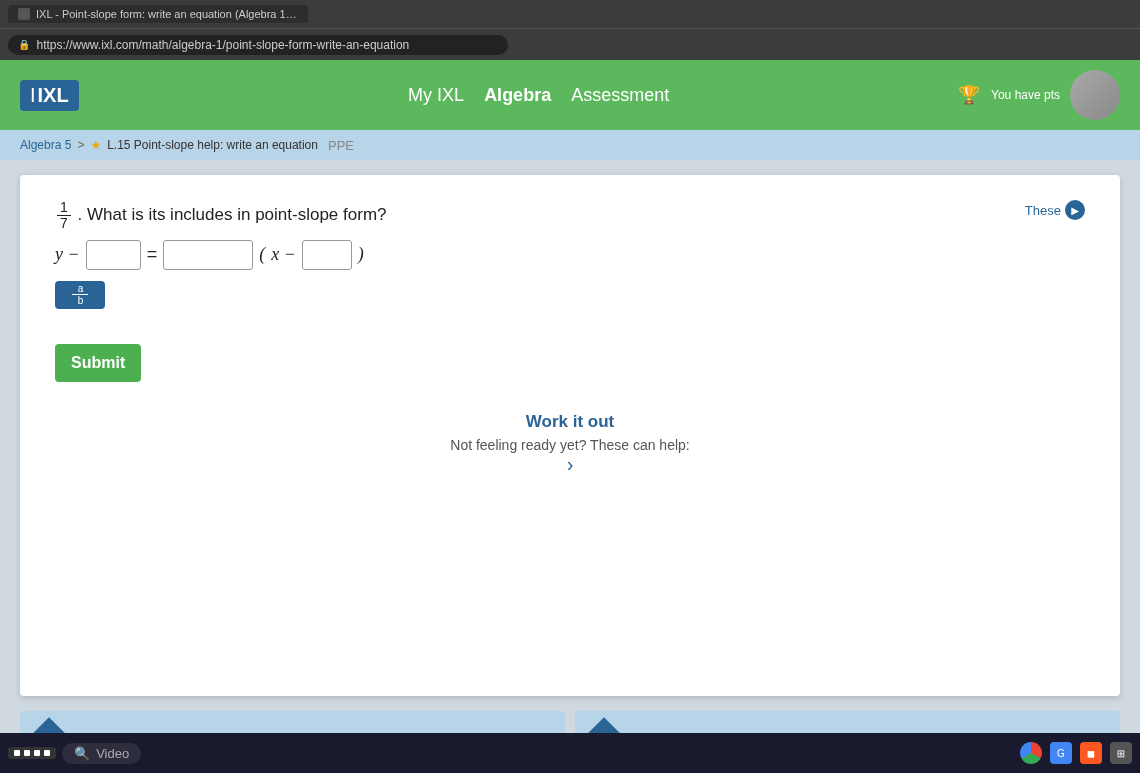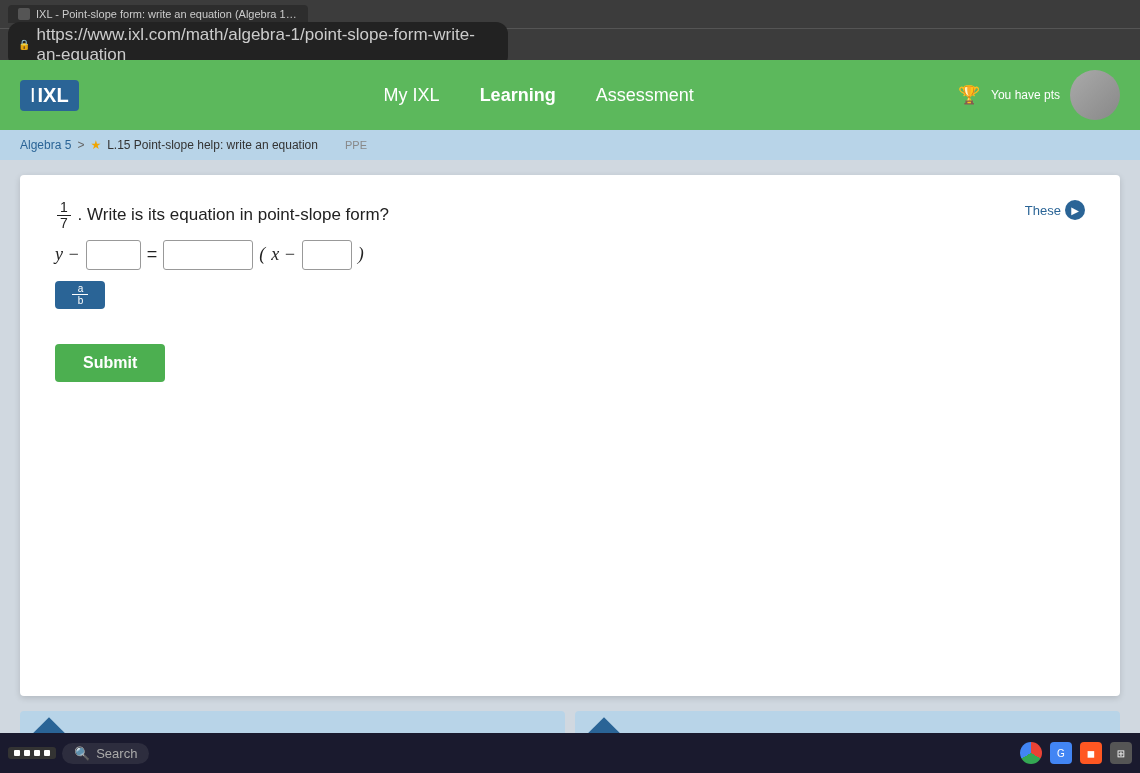--- a/index.html
+++ b/index.html
@@ -96,21 +96,21 @@
       gap: 2px;
       margin-right: 40px;
     }
     .ixl-logo .pipe {
       color: #fff;
       font-weight: normal;
     }
     .nav-links {
       display: flex;
       align-items: center;
-      gap: 40px;
+      gap: 20px;
       flex: 1;
       justify-content: center;
     }
     .nav-link {
       color: white;
       font-size: 18px;
       font-weight: 500;
       text-decoration: none;
       cursor: pointer;
     }
@@ -268,21 +268,21 @@
       font-size: 11px;
       letter-spacing: -1px;
     }
 
     
     .submit-btn {
       background: #4caf50;
       color: white;
       border: none;
       border-radius: 4px;
-      padding: 10px 28px;
+      padding: 10px 16px;
       font-size: 16px;
       font-weight: bold;
       cursor: pointer;
       margin-top: 20px;
     }
 
     
     .work-it-out {
       text-align: center;
       padding: 20px;
@@ -427,66 +427,66 @@
 <div class="browser-chrome">
   <div class="browser-title-bar">
     <div class="browser-tab">
       <div class="tab-icon"></div>
       <span style="white-space:nowrap;overflow:hidden;text-overflow:ellipsis;max-width:280px;font-size:11px;">IXL - Point-slope form: write an equation (Algebra 1 practice) - Google Chrome</span>
     </div>
   </div>
   <div class="address-bar">
     <div class="address-input">
       <span class="lock-icon">🔒</span>
-      <span style="font-size:17px;color:#ccc;">https://www.ixl.com/math/algebra-1/point-slope-form-write-an-equation</span>
+      <span style="font-size:12px;color:#ccc;">https://www.ixl.com/math/algebra-1/point-slope-form-write-an-equation</span>
     </div>
   </div>
 </div>
 
 <div class="ixl-app">
 
   <div class="top-nav">
     <div class="ixl-logo">
       <span class="pipe">I</span>
       <span>IXL</span>
     </div>
     <div class="nav-links">
       <span class="nav-link">My IXL</span>
-      <span class="nav-link active">Learning</span>
+      <span class="nav-link active">Algebra</span>
       <span class="nav-link">Assessment</span>
     </div>
     <div class="nav-right">
       <span class="trophy-icon">🏆</span>
       <span style="color:white;font-size:12px;">You have pts</span>
       <div class="avatar-placeholder"></div>
     </div>
   </div>
 
   <div class="breadcrumb-bar">
     <a class="breadcrumb-link">Algebra 5</a>
     <span class="breadcrumb-sep"> &gt; </span>
     <span class="breadcrumb-star">★</span>
     <span>L.15 Point-slope help: write an equation</span>
-    <span style="color:#888;font-size:11px;margin-left:21px;">PPE</span>
+    <span style="color:#888;font-size:13px;margin-left:4px;">PPE</span>
   </div>
 
   <div class="main-content">
     <div class="content-card">
 
       <div class="video-link">
         <span>These</span>
         <div class="video-circle">▶</div>
       </div>
 
       <p class="question-text">
         <span class="fraction-inline">
           <span class="num">1</span>
           <span class="den">7</span>
         </span>
-        <span>. Write is its equation in point-slope form?</span>
+        <span>. What is its includes in point-slope form?</span>
       </p>
 
 
       <div class="equation-area">
         <div class="equation-row">
           <span style="font-size:18px;font-family:'Times New Roman',serif;font-style:italic;">y −</span>
           <input type="text" class="math-input" value="" style="">
           <span style="font-size:18px;">=</span>
           <input type="text" class="math-input wide" value="" style="">
           <span style="font-size:18px;font-family:'Times New Roman',serif;font-style:italic;">(</span>
@@ -504,20 +504,25 @@
               </span>
             </span>
           </button>
         </div>
       </div>
 
       <div>
         <button class="submit-btn">Submit</button>
       </div>
 
+      <div class="work-it-out">
+        <div class="work-title">Work it out</div>
+        <div class="work-subtitle">Not feeling ready yet? These can help:</div>
+        <div class="work-arrow">›</div>
+      </div>
     </div>
 
     <div class="bottom-cards">
       <div class="bottom-card">
         <div class="diamond-icon">
           <span class="diamond-inner">◆</span>
         </div>
         <span class="bottom-card-text">Write a linear equation from a slope and y-intercept</span>
       </div>
       <div class="bottom-card">
@@ -532,21 +537,21 @@
 
 <div class="taskbar">
   <div class="taskbar-start">
     <div class="taskbar-dot"></div>
     <div class="taskbar-dot"></div>
     <div class="taskbar-dot"></div>
     <div class="taskbar-dot"></div>
   </div>
   <div class="taskbar-search">
     <span class="search-icon-small">🔍</span>
-    <span>Search</span>
+    <span>Video</span>
   </div>
   <div class="taskbar-right">
     <div class="taskbar-icon-circle chrome-circle"></div>
     <div class="taskbar-app-icon" style="background:#4285f4;">G</div>
     <div class="taskbar-app-icon" style="background:#ff5722;">◼</div>
     <div class="taskbar-app-icon" style="background:#555;">⊞</div>
   </div>
 </div>
 
 </body></html>

